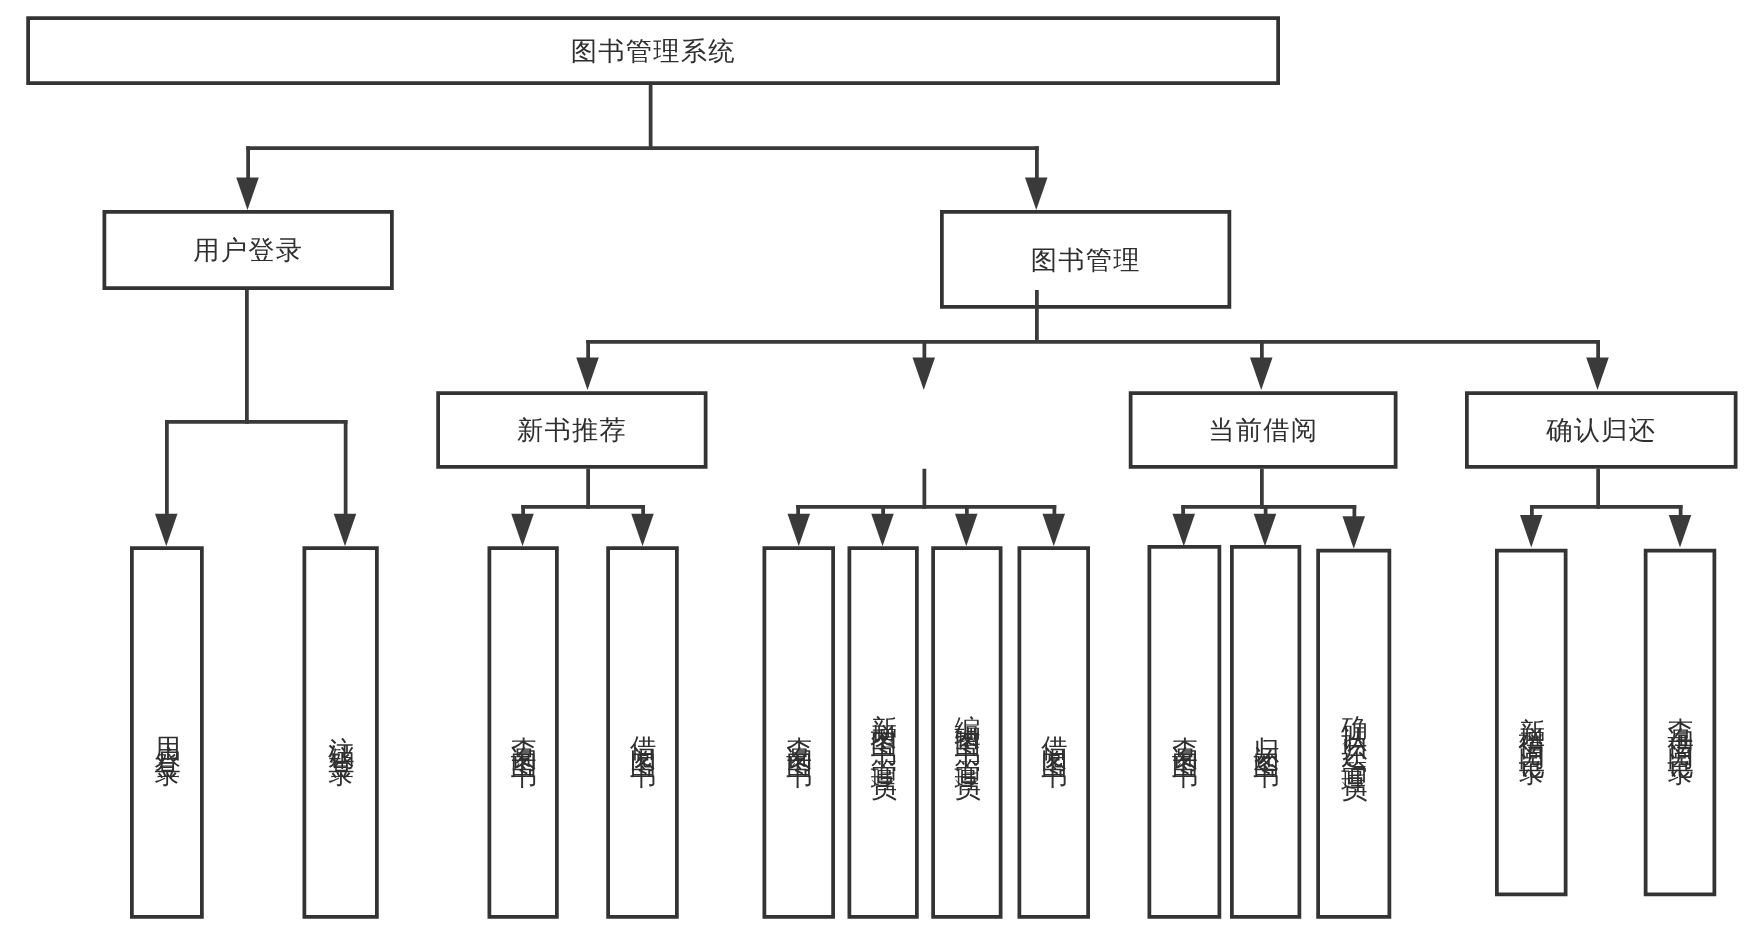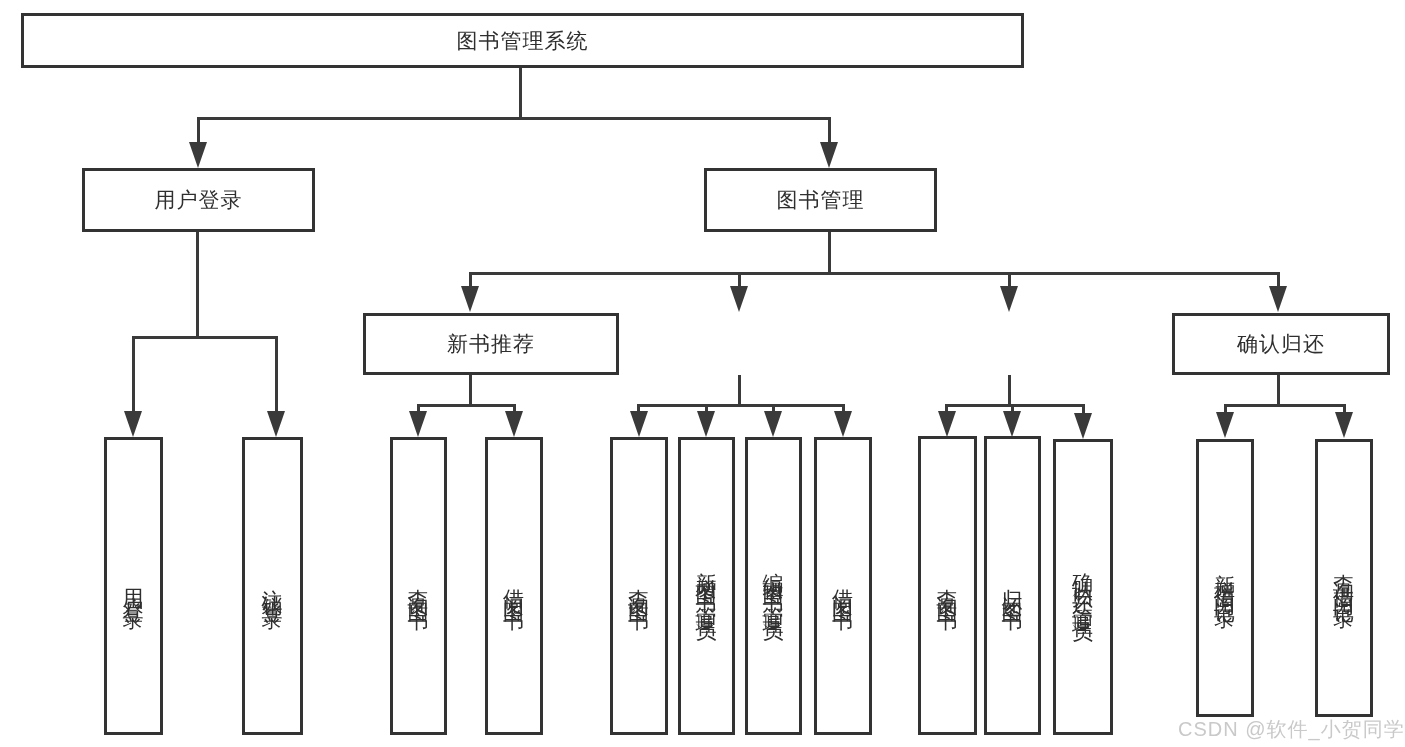--- a/index.html
+++ b/index.html
@@ -40,21 +40,21 @@
   <div class="ln" style="left:519px; top:68px; width:3px; height:50px;"></div>
   <div class="ln" style="left:197px; top:117px; width:634px; height:3px;"></div>
   <div class="ln" style="left:197px; top:117px; width:3px; height:28px;"></div>
   <div class="arr" style="left:189px; top:142px;"></div>
   <div class="ln" style="left:828px; top:117px; width:3px; height:28px;"></div>
   <div class="arr" style="left:820px; top:142px;"></div>
 
   <div class="bx" style="left:82px; top:168px; width:233px; height:64px;">
     <span>用户登录</span>
   </div>
-  <div class="bx" style="left:704px; top:168px; width:233px; height:64px;">
+  <div class="bx" style="left:752px; top:168px; width:233px; height:79px;">
     <span>图书管理</span>
   </div>
 
   <div class="ln" style="left:196px; top:232px; width:3px; height:107px;"></div>
   <div class="ln" style="left:132px; top:336px; width:146px; height:3px;"></div>
   <div class="ln" style="left:132px; top:336px; width:3px; height:77px;"></div>
   <div class="arr" style="left:124px; top:411px;"></div>
   <div class="ln" style="left:275px; top:336px; width:3px; height:77px;"></div>
   <div class="arr" style="left:267px; top:411px;"></div>
 
@@ -62,22 +62,25 @@
   <div class="ln" style="left:469px; top:272px; width:811px; height:3px;"></div>
   <div class="ln" style="left:469px; top:272px; width:3px; height:18px;"></div>
   <div class="arr" style="left:461px; top:286px;"></div>
   <div class="ln" style="left:738px; top:272px; width:3px; height:18px;"></div>
   <div class="arr" style="left:730px; top:286px;"></div>
   <div class="ln" style="left:1008px; top:272px; width:3px; height:18px;"></div>
   <div class="arr" style="left:1000px; top:286px;"></div>
   <div class="ln" style="left:1277px; top:272px; width:3px; height:18px;"></div>
   <div class="arr" style="left:1269px; top:286px;"></div>
 
-  <div class="bx" style="left:363px; top:313px; width:256px; height:62px;">
+  <div class="bx" style="left:349px; top:313px; width:217px; height:62px;">
     <span>新书推荐</span>
+  </div>
+  <div class="bx" style="left:903px; top:313px; width:215px; height:62px;">
+    <span>当前借阅</span>
   </div>
   <div class="bx" style="left:1172px; top:313px; width:218px; height:62px;">
     <span>确认归还</span>
   </div>
 
   <div class="ln" style="left:469px; top:375px; width:3px; height:32px;"></div>
   <div class="ln" style="left:738px; top:375px; width:3px; height:32px;"></div>
   <div class="ln" style="left:1008px; top:375px; width:3px; height:32px;"></div>
   <div class="ln" style="left:1277px; top:375px; width:3px; height:32px;"></div>
 
@@ -149,15 +152,14 @@
     <span class="vt">确认归还（管理员）</span>
   </div>
 
   <div class="bx vbx" style="left:1196px; top:439px; width:58px; height:278px;">
     <span class="vt">新增借阅记录</span>
   </div>
   <div class="bx vbx" style="left:1315px; top:439px; width:58px; height:278px;">
     <span class="vt">查询借阅记录</span>
   </div>
 
-  <div class="wm">CSDN @软件_小贺同学</div>
 
 </div>
 
 </body></html>

